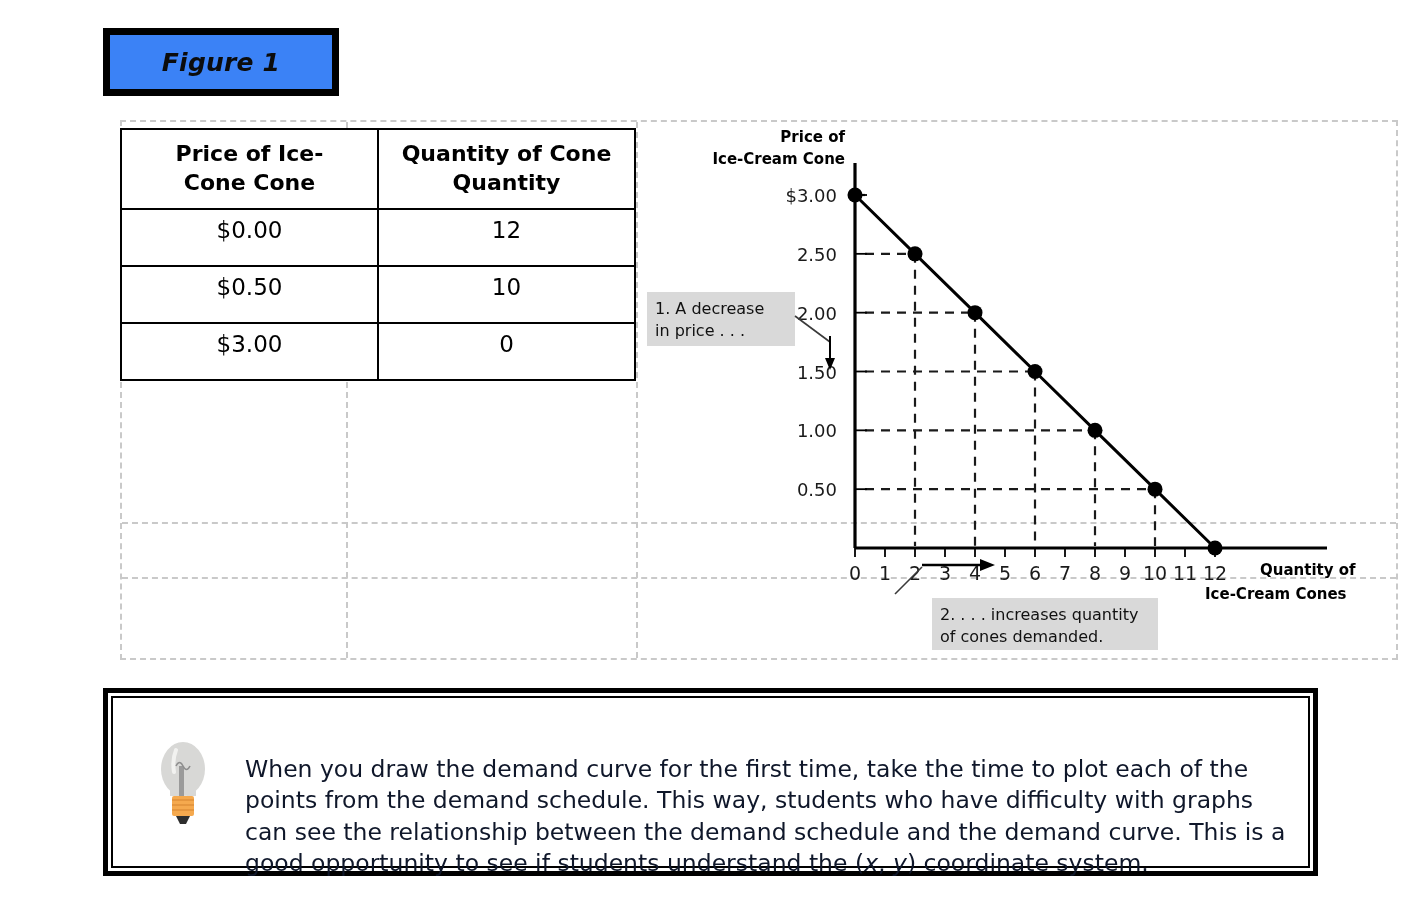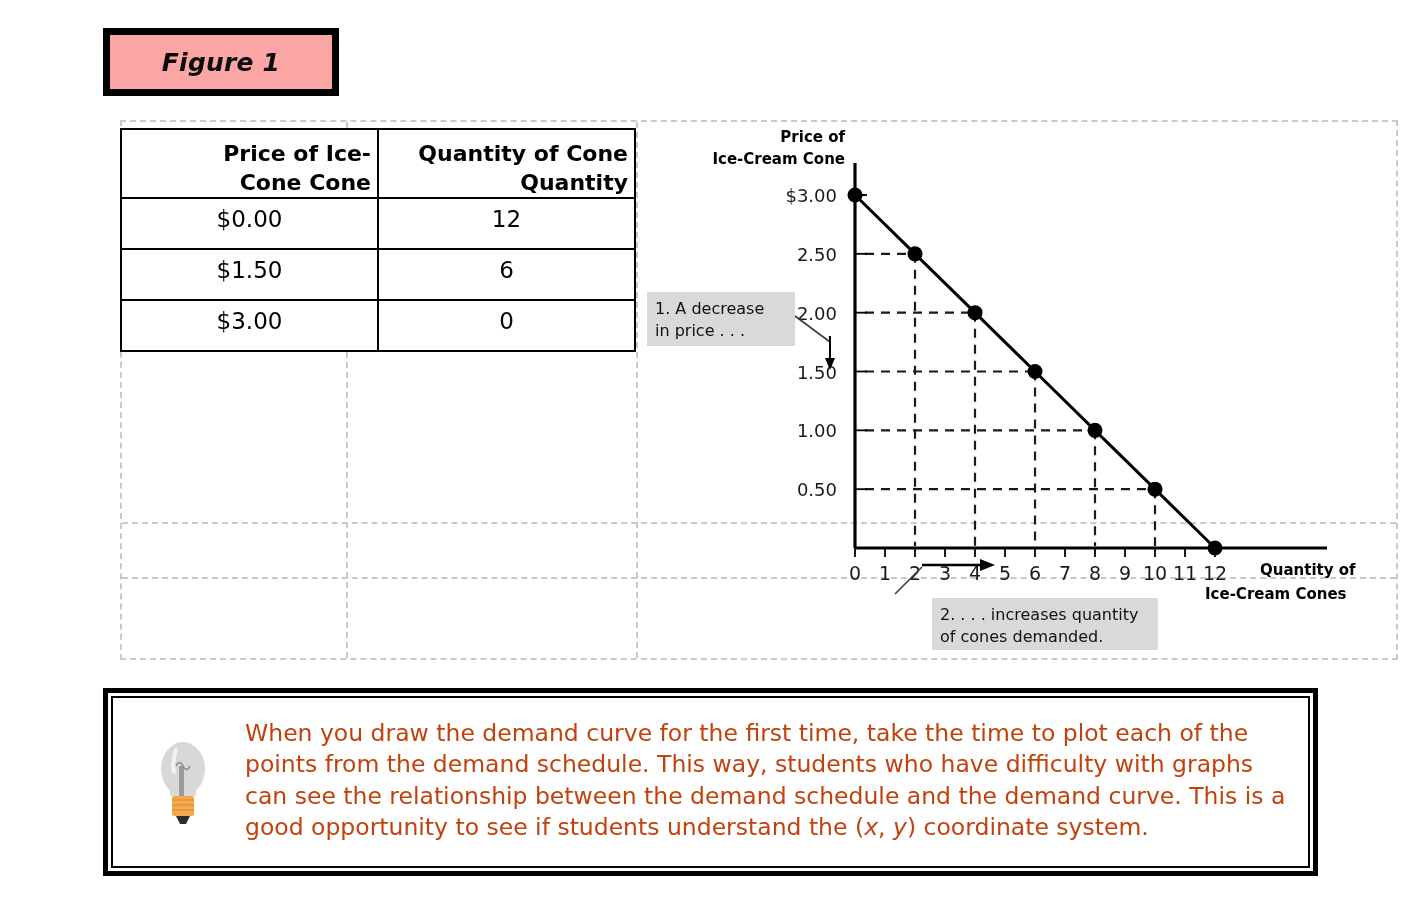--- a/index.html
+++ b/index.html
@@ -18,21 +18,21 @@
   }
 
   
   #figure-badge {
     position: absolute;
     left: 103px;
     top: 28px;
     width: 236px;
     height: 68px;
     border: 7px solid #000000;
-    background: #fca5a5;
+    background: #3b82f6;
     display: flex;
     align-items: center;
     justify-content: center;
   }
   #figure-badge .label {
     font-family: "DejaVu Sans", sans-serif;
     font-weight: bold;
     font-style: italic;
     font-size: 25px;
     color: #0c0c0c;
@@ -77,28 +77,27 @@
   #schedule-table td {
     border: 2px solid #000000;
     text-align: center;
     color: #000000;
   }
   #schedule-table th {
     font-family: "DejaVu Sans", sans-serif;
     font-weight: bold;
     font-size: 22px;
     line-height: 1.32;
-    padding: 9px 6px 0 6px;
-    text-align: right;
+    padding: 9px 6px 11px 6px;
   }
   #schedule-table td {
     font-family: "DejaVu Sans", sans-serif;
     font-weight: normal;
     font-size: 23px;
-    padding: 7px 6px 16px 6px;
+    padding: 7px 6px 22px 6px;
   }
 
   
   #chart-area {
     position: absolute;
     left: 627px;
     top: 120px;
     width: 758px;
     height: 540px;
   }
@@ -150,23 +149,24 @@
     display: flex;
     align-items: center;
     justify-content: center;
     height: 150px;
   }
   #tip-text {
     flex: 1;
     font-family: "DejaVu Sans", sans-serif;
     font-size: 23.5px;
     line-height: 1.33;
-    color: #c2410c;
+    color: #0f172a;
     padding-top: 6px;
     padding-left: 6px;
+    margin-top: 36px;
   }
   #tip-text .var { font-style: italic; }
 </style>
 </head>
 <body>
 
 <div id="page">
 
   <div id="figure-badge">
     <span class="label">Figure 1</span>
@@ -191,22 +191,22 @@
           <span>Quantity</span>
         </th>
       </tr>
     </thead>
     <tbody id="schedule-body">
         <tr>
           <td>$0.00</td>
           <td>12</td>
         </tr>
         <tr>
-          <td>$1.50</td>
-          <td>6</td>
+          <td>$0.50</td>
+          <td>10</td>
         </tr>
         <tr>
           <td>$3.00</td>
           <td>0</td>
         </tr>
       </tbody>
   </table>
 
   <div id="chart-area">
     <svg id="chart-svg" width="758" height="540" viewBox="0 0 758 540">

